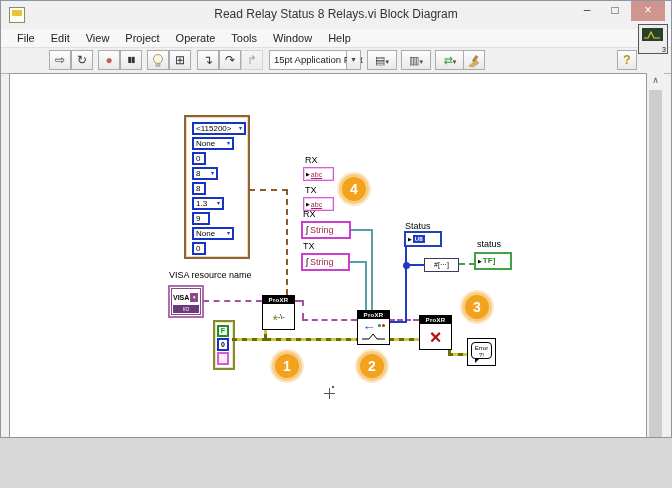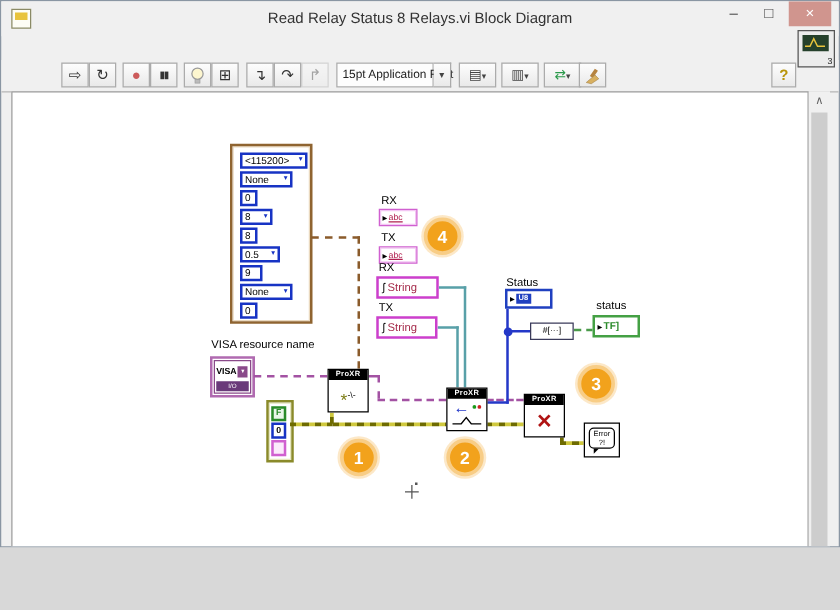--- a/index.html
+++ b/index.html
@@ -106,20 +106,30 @@
     <div class="appicon">
         <i></i>
         <b></b>
       </div>
     <div class="title">Read Relay Status 8 Relays.vi Block Diagram</div>
     <div class="winbtn abs" style="left:572px;width:28px;"><span>–</span></div>
     <div class="winbtn abs" style="left:600px;width:28px;"><span>□</span></div>
     <div class="winbtn btn-close abs" style="left:630px;width:34px;"><span>×</span></div>
   </div>
 
+  <div class="menubar">
+    <span>File</span>
+    <span>Edit</span>
+    <span>View</span>
+    <span>Project</span>
+    <span>Operate</span>
+    <span>Tools</span>
+    <span>Window</span>
+    <span>Help</span>
+  </div>
 
   <div class="toolbar">
     <div class="tbtn" style="left:48px;"><span>⇨</span></div>
     <div class="tbtn" style="left:70px;"><span>↻</span></div>
     <div class="tbtn" style="left:97px;color:#cc5b5b;"><span>●</span></div>
     <div class="tbtn" style="left:119px;font-size:8px;letter-spacing:-1px;"><span>▮▮</span></div>
     <div class="tbtn" style="left:146px;">
       <svg width="14" height="15" viewBox="0 0 14 15" style="margin-top:2px;">
           <circle cx="7" cy="6" r="4.5" fill="#fdf6cf" stroke="#999"></circle>
           <rect x="5" y="10.5" width="4" height="3" fill="#bbb" stroke="#999" stroke-width=".5"></rect>
@@ -170,21 +180,21 @@
           <span>0</span>
         </div>
       <div class="citem" style="width:26px;">
           <span>8</span>
           <span class="dd">▾</span>
         </div>
       <div class="citem" style="width:14px;">
           <span>8</span>
         </div>
       <div class="citem" style="width:32px;">
-          <span>0.5</span>
+          <span>1.3</span>
           <span class="dd">▾</span>
         </div>
       <div class="citem" style="width:18px;">
           <span>9</span>
         </div>
       <div class="citem" style="width:42px;">
           <span>None</span>
           <span class="dd">▾</span>
         </div>
       <div class="citem" style="width:14px;">

